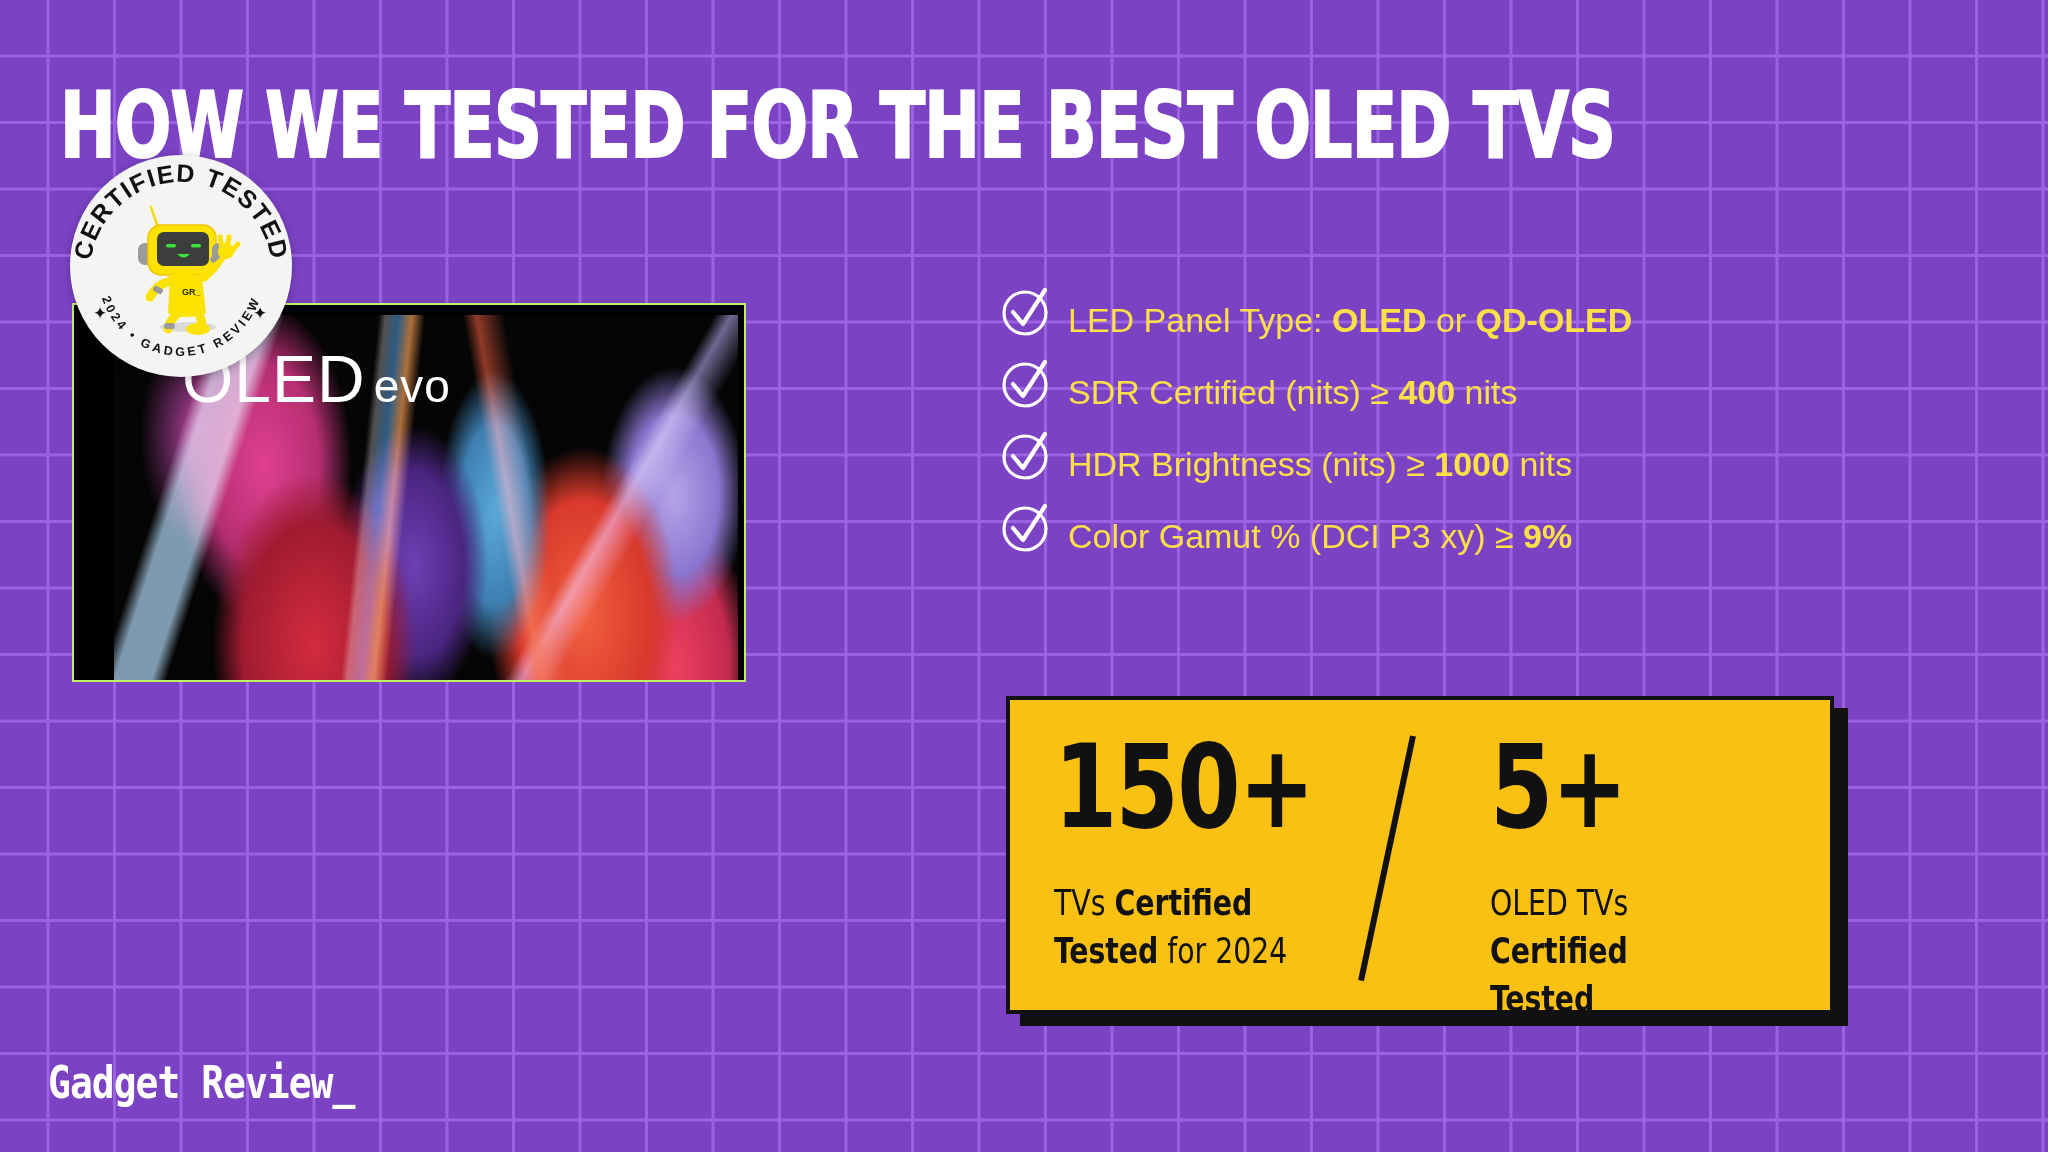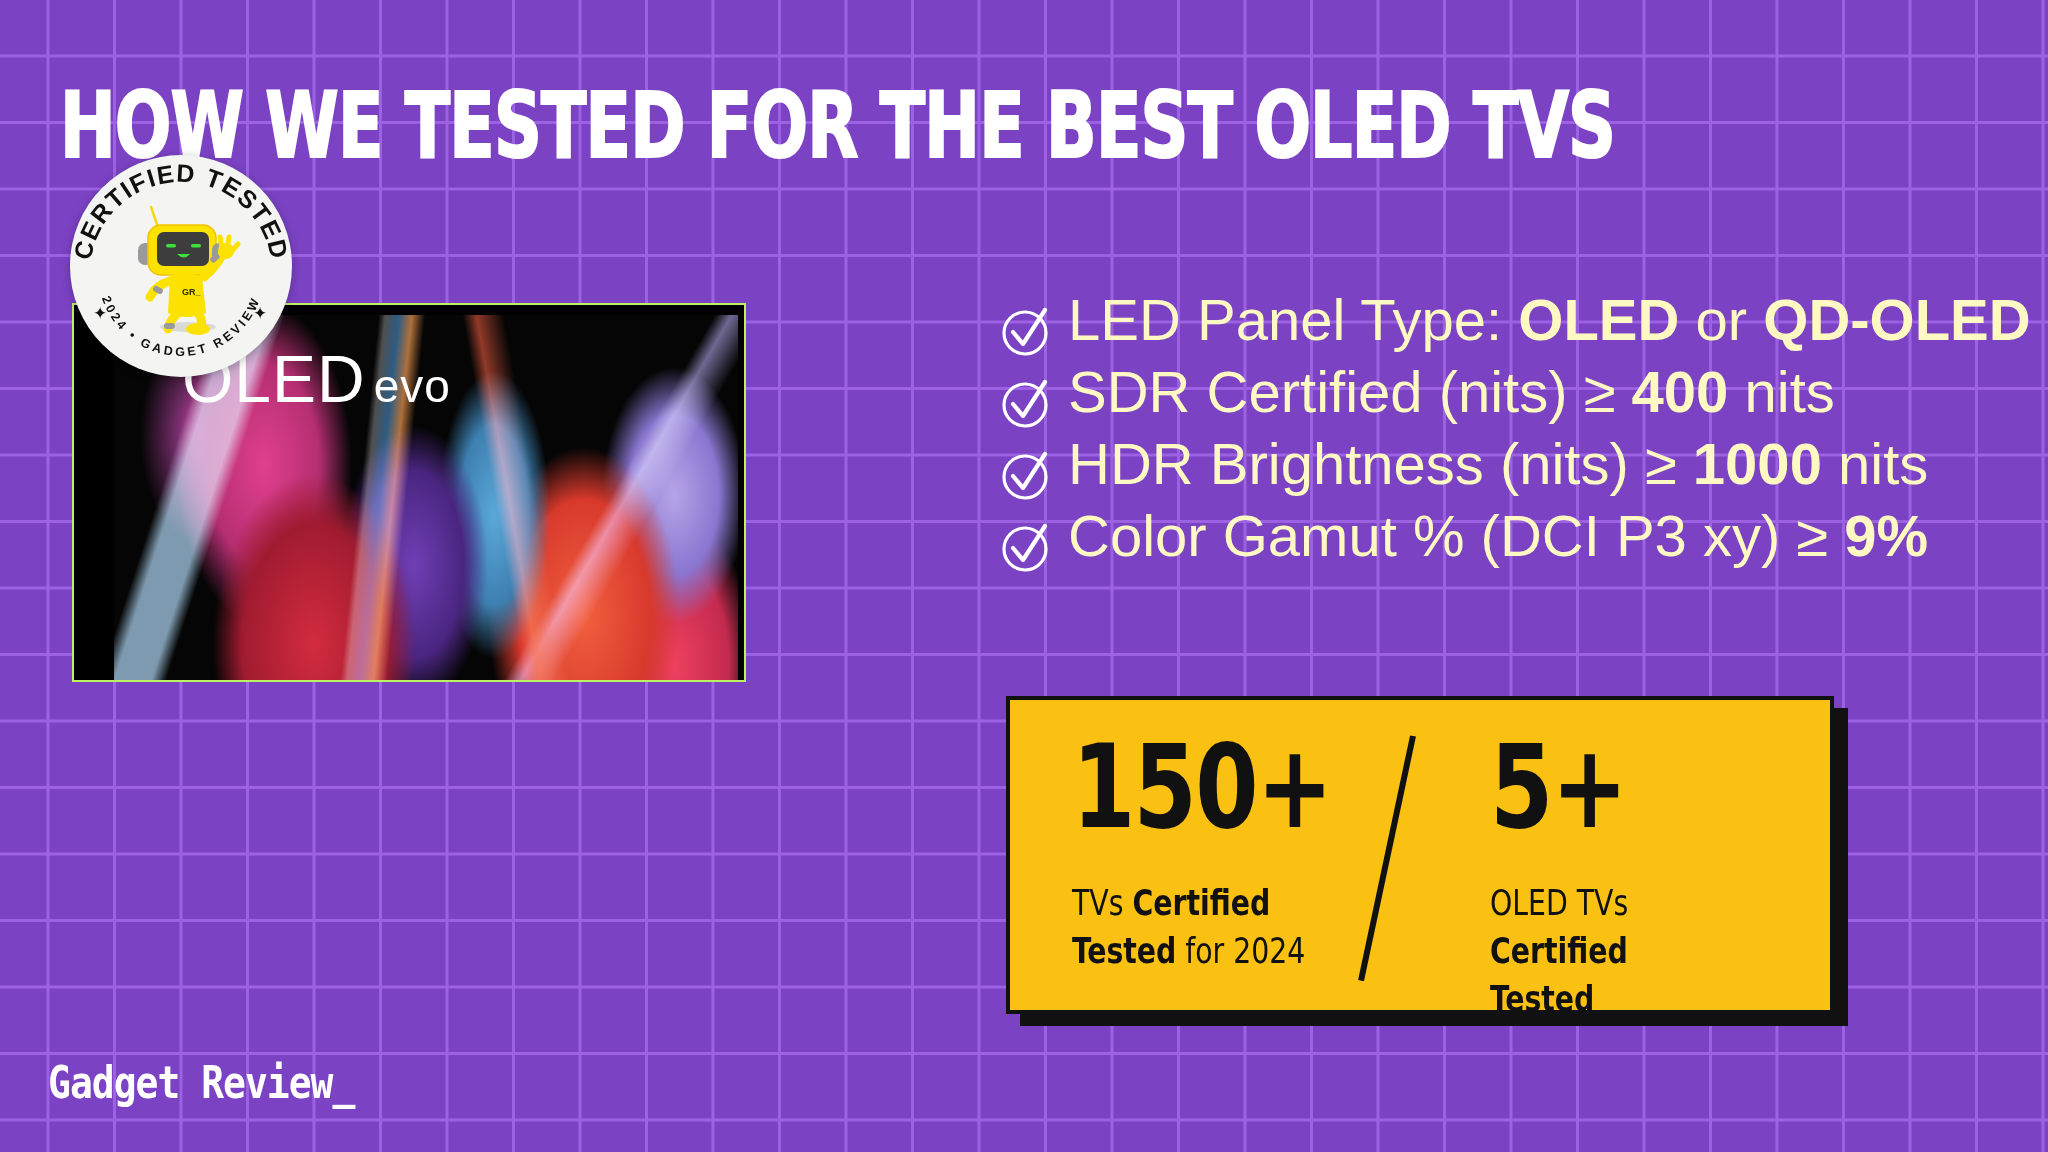--- a/index.html
+++ b/index.html
@@ -103,23 +103,23 @@
 
   
   #robot { position:absolute; left:54px; top:44px; width:118px; height:140px; }
 
   
   #checklist {
     position:absolute; left:1000px; top:284px;
     width:1020px;
   }
   .check-row {
-    display:flex; align-items:flex-end;
-    color:#fef9c3;
-    font-size:58px;
+    display:flex; align-items:flex-start;
+    color:#fde047;
+    font-size:34px;
     font-weight:300;
     line-height:72px;
     white-space:nowrap;
   }
   .check-row .check-icon {
     width:52px; height:52px;
     flex:0 0 52px;
     margin-right:16px;
     position:relative; top:2px;
   }
@@ -132,21 +132,21 @@
     background:#111;
   }
   #stat-box {
     position:absolute; left:1006px; top:696px;
     width:828px; height:318px;
     background:#FBC112;
     border:4px solid #111;
     display:flex;
   }
   .stat-col { position:relative; padding:30px 0 0 0; }
-  #stat-col-left  { width:350px; padding-left:62px; }
+  #stat-col-left  { width:350px; padding-left:44px; }
   #stat-col-right { width:430px; padding-left:130px; }
   .stat-number {
     color:#111;
     font-family:"Liberation Sans Narrow","DejaVu Sans Condensed","Liberation Sans", sans-serif;
     font-size:115px;
     font-weight:bold;
     line-height:1;
     transform:scaleX(0.88);
     transform-origin:left top;
     letter-spacing:-2px;

